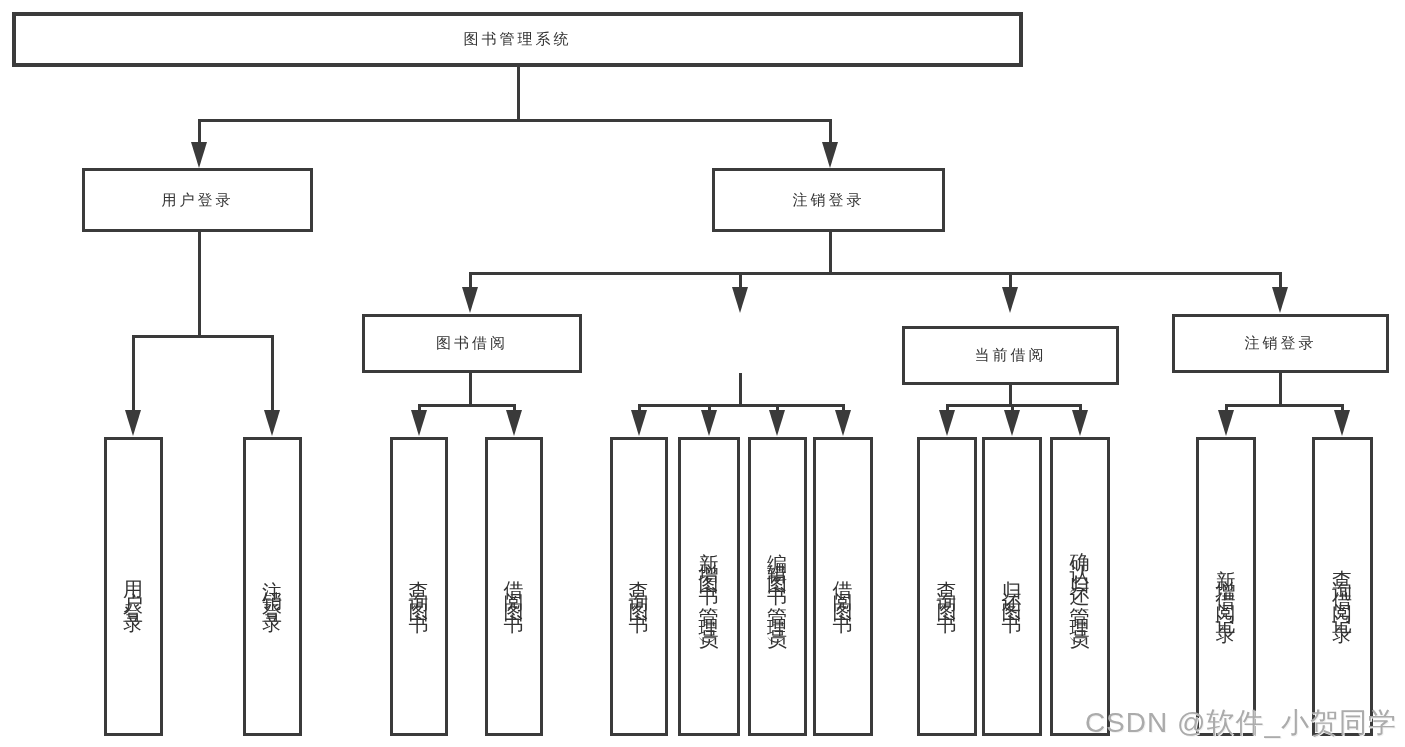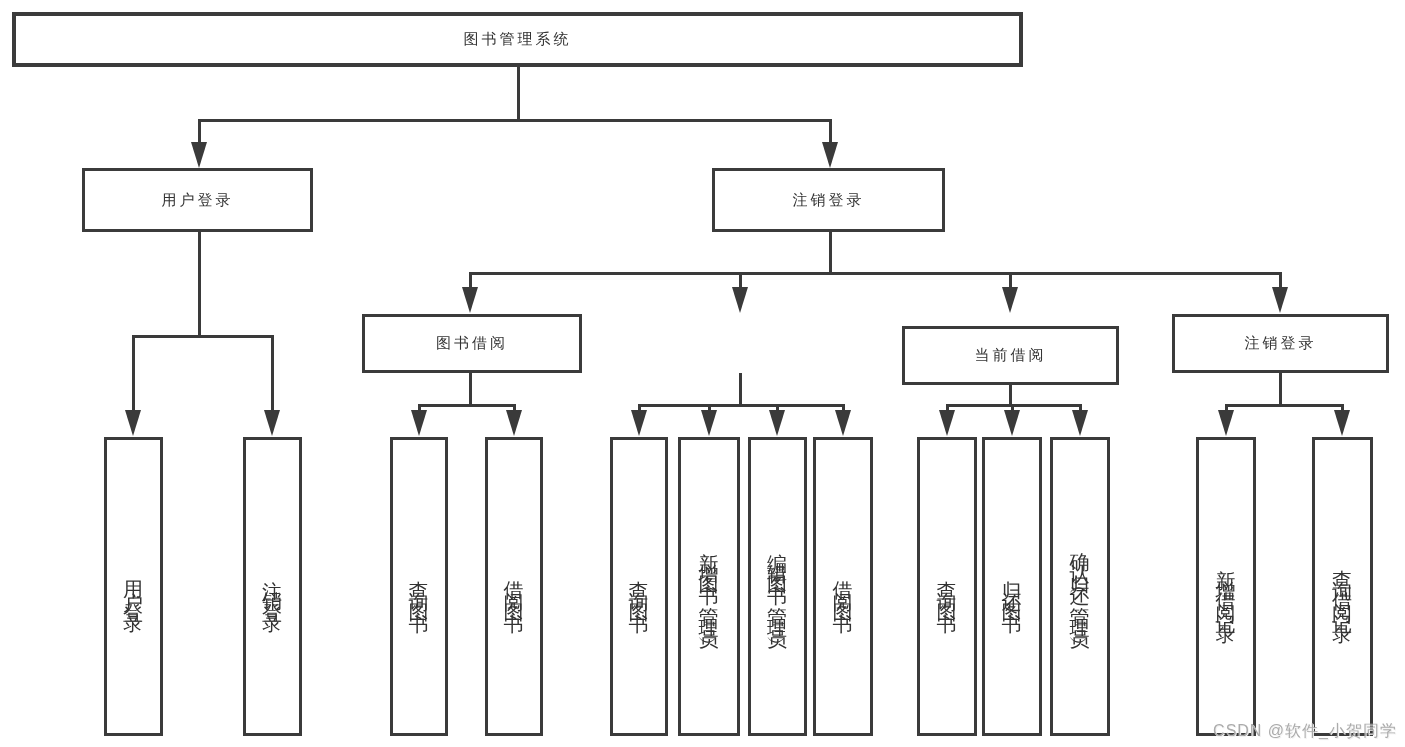--- a/index.html
+++ b/index.html
@@ -35,21 +35,21 @@
     text-orientation: mixed;
     font-size: 20px;
     letter-spacing: 11px;
     line-height: 1;
     white-space: normal;
   }
   .watermark {
     position: absolute;
     right: 8px;
     bottom: 5px;
-    font-size: 16px;
+    font-size: 28px;
     color: #ababab;
     letter-spacing: 1px;
     text-shadow: 1px 1px 0 #f2f2f2;
   }
 </style>
 </head>
 <body>
 
 <div class="canvas">
 

